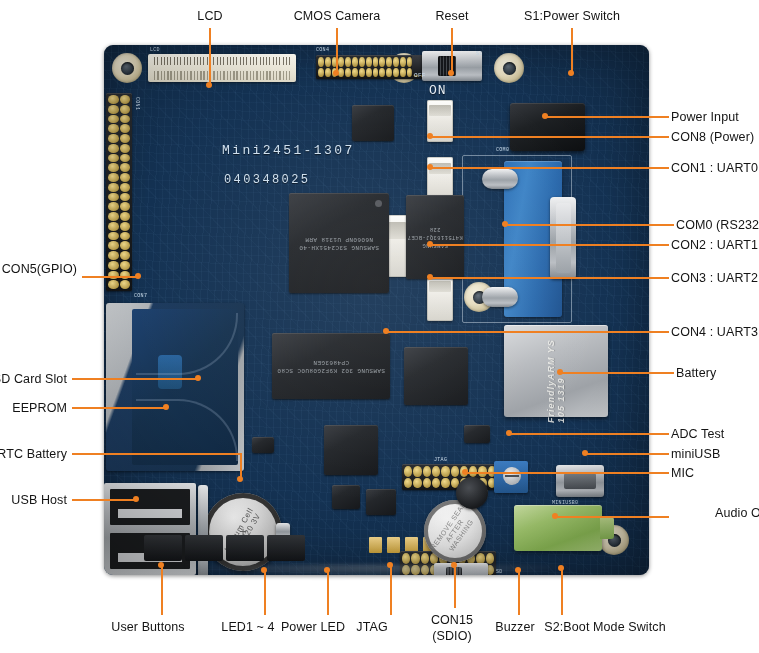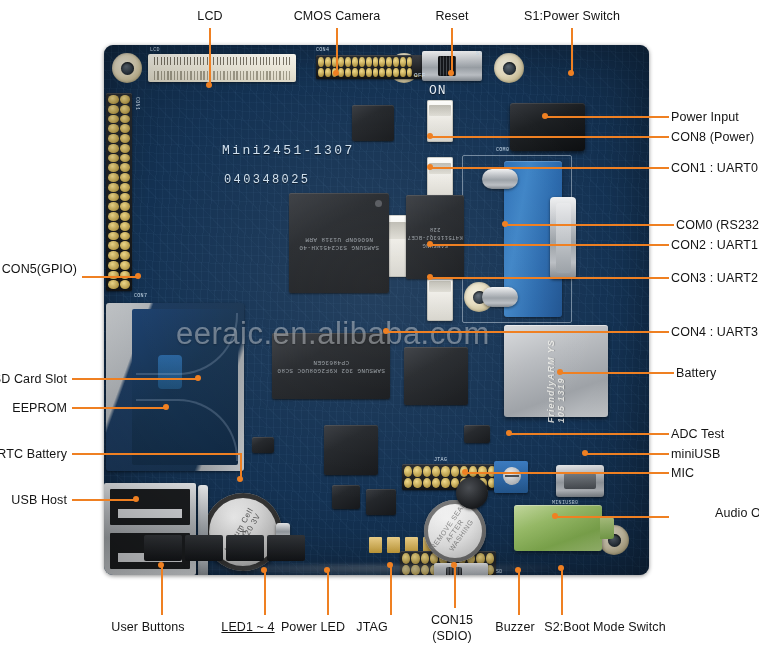--- a/index.html
+++ b/index.html
@@ -441,21 +441,20 @@
     <div class="ic" style="left:262px;top:444px;width:30px;height:26px;"></div>
     <div class="ic" style="left:318px;top:60px;width:0;height:0;"></div>
 
     <div class="silk" style="left:118px;top:98px;font-size:13px;">Mini2451-1307</div>
     <div class="silk" style="left:120px;top:128px;font-size:12px;">040348025</div>
 
     <div class="vign"></div>
   </div>
   <div id="shadow"></div>
 
-  <div id="wm">eeraic.en.alibaba.com</div>
 
   <div class="label c" style="left:210px;top:9px;">LCD</div>
   <div class="lead v" style="left:209px;top:28px;height:57px;"></div>
   <div class="dot" style="left:206px;top:82px;"></div>
 
   <div class="label c" style="left:337px;top:9px;">CMOS Camera</div>
   <div class="lead v" style="left:336px;top:28px;height:45px;"></div>
   <div class="dot" style="left:333px;top:70px;"></div>
 
   <div class="label c" style="left:452px;top:9px;">Reset</div>
@@ -532,21 +531,21 @@
   <div class="dot" style="left:237px;top:476px;"></div>
 
   <div class="label l" style="right:692px;top:493px;">USB Host</div>
   <div class="lead h" style="left:72px;top:499px;width:64px;"></div>
   <div class="dot" style="left:133px;top:496px;"></div>
 
   <div class="label c" style="left:148px;top:620px;">User Buttons</div>
   <div class="lead v" style="left:161px;top:565px;height:50px;"></div>
   <div class="dot" style="left:158px;top:562px;"></div>
 
-  <div class="label c" style="left:248px;top:620px;text-decoration:underline;">LED1 ~ 4</div>
+  <div class="label c" style="left:248px;top:620px;">LED1 ~ 4</div>
   <div class="lead v" style="left:264px;top:570px;height:45px;"></div>
   <div class="dot" style="left:261px;top:567px;"></div>
 
   <div class="label c" style="left:313px;top:620px;">Power LED</div>
   <div class="lead v" style="left:327px;top:570px;height:45px;"></div>
   <div class="dot" style="left:324px;top:567px;"></div>
 
   <div class="label c" style="left:372px;top:620px;">JTAG</div>
   <div class="lead v" style="left:390px;top:565px;height:50px;"></div>
   <div class="dot" style="left:387px;top:562px;"></div>

